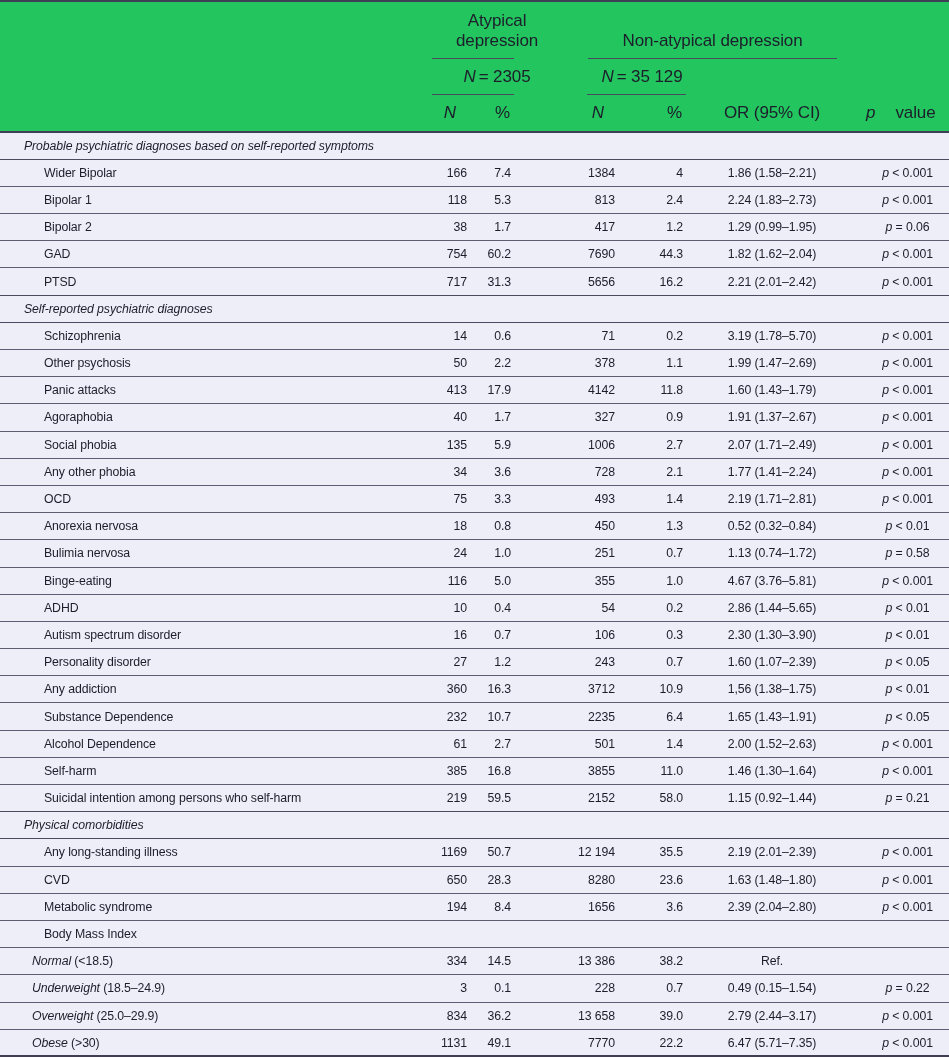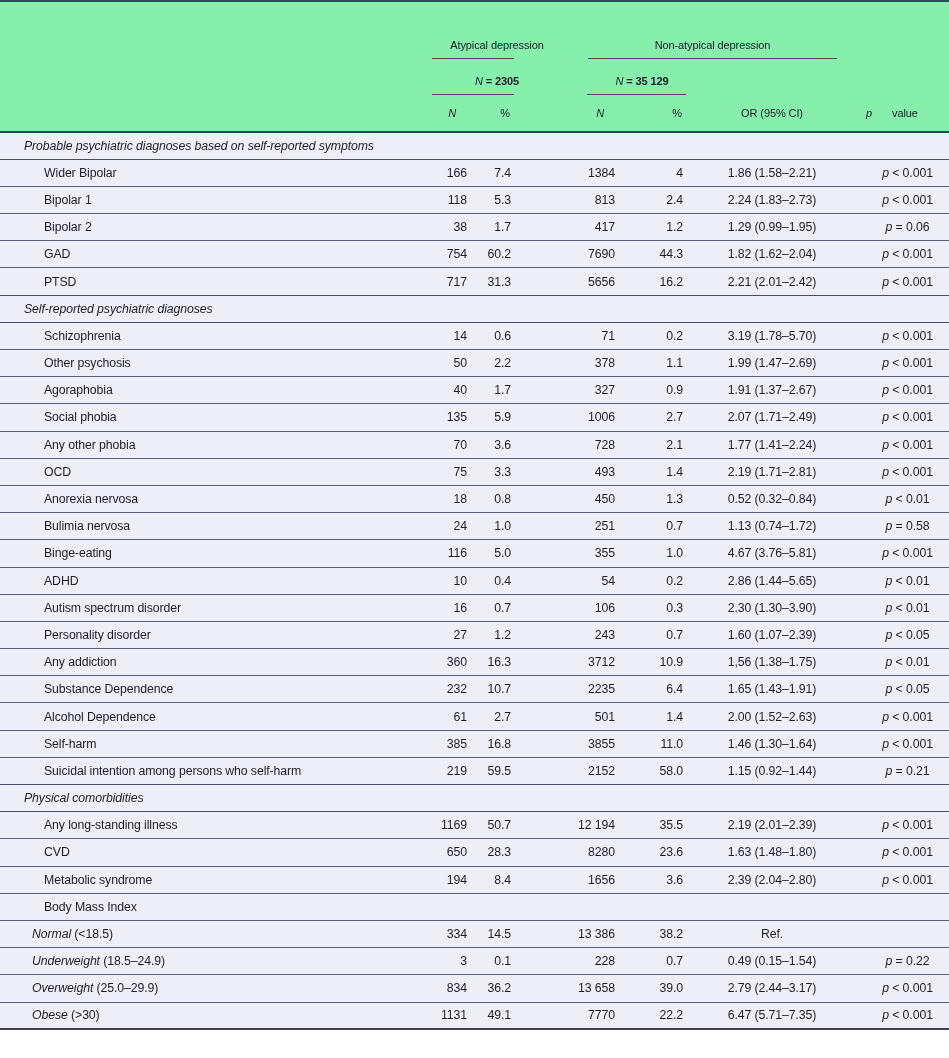--- a/index.html
+++ b/index.html
@@ -1,29 +1,29 @@
 <!DOCTYPE html>
 <html><head>
 <meta charset="utf-8">
 <style>
   html,body{margin:0;padding:0;background:#ffffff;}
   body{font-family:"Liberation Sans",sans-serif;color:#1d1d2b;letter-spacing:-0.1px;}
   table{border-collapse:collapse;table-layout:fixed;width:949px;
         border-top:2px solid #3f3f55;border-bottom:2px solid #3f3f55;}
   
-  thead th{background:#86efac;font-weight:normal;font-size:11px;vertical-align:bottom;
+  thead th{background:#22c55e;font-weight:normal;font-size:17px;vertical-align:bottom;
            padding:0;text-align:center;}
   tr.hrow-a th{height:57px;}
   tr.hrow-b th{height:36px;}
   tr.hrow-c th{height:36px;vertical-align:middle;border-bottom:2px solid #3f3f55;}
   .ubox{border-bottom:1.4px solid #4a4a5e;padding-bottom:7px;text-align:center;}
   .ubox-atyp{margin-left:17px;margin-right:-48px;}
   .ubox-natyp{margin-left:74px;margin-right:21px;}
   .ubox-natyp-n{margin-left:73px;margin-right:-11px;}
-  .nrest{margin-left:3px;font-weight:bold;}
+  .nrest{margin-left:3px;}
   .vrest{margin-left:20px;}
   th.h-num{text-align:right;padding-right:14px;}
   th.h-pct{text-align:right;padding-right:4px;}
   th.h-p{text-align:left;padding-left:8px;}
   i{font-style:italic;}
   
   tbody td{background:#eeeef8;font-size:12.3px;height:27.2px;box-sizing:border-box;
            padding:0;vertical-align:middle;overflow:hidden;white-space:nowrap;}
   tbody tr{border-top:1px solid #5c5c72;margin-top:23px;}
   tbody tr.sec{border-top:1.4px solid #4a4a60;}
@@ -144,40 +144,49 @@
       <tr>
         <td class="lab1">Other psychosis</td>
         <td class="num">50</td>
         <td class="num">2.2</td>
         <td class="num">378</td>
         <td class="num">1.1</td>
         <td class="orc">1.99 (1.47–2.69)</td>
         <td class="pcol"><i>p</i> &lt; 0.001</td>
       </tr>
       <tr>
+        <td class="lab1">Panic attacks</td>
+        <td class="num">413</td>
+        <td class="num">17.9</td>
+        <td class="num">4142</td>
+        <td class="num">11.8</td>
+        <td class="orc">1.60 (1.43–1.79)</td>
+        <td class="pcol"><i>p</i> &lt; 0.001</td>
+      </tr>
+      <tr>
         <td class="lab1">Agoraphobia</td>
         <td class="num">40</td>
         <td class="num">1.7</td>
         <td class="num">327</td>
         <td class="num">0.9</td>
         <td class="orc">1.91 (1.37–2.67)</td>
         <td class="pcol"><i>p</i> &lt; 0.001</td>
       </tr>
       <tr>
         <td class="lab1">Social phobia</td>
         <td class="num">135</td>
         <td class="num">5.9</td>
         <td class="num">1006</td>
         <td class="num">2.7</td>
         <td class="orc">2.07 (1.71–2.49)</td>
         <td class="pcol"><i>p</i> &lt; 0.001</td>
       </tr>
       <tr>
         <td class="lab1">Any other phobia</td>
-        <td class="num">70</td>
+        <td class="num">34</td>
         <td class="num">3.6</td>
         <td class="num">728</td>
         <td class="num">2.1</td>
         <td class="orc">1.77 (1.41–2.24)</td>
         <td class="pcol"><i>p</i> &lt; 0.001</td>
       </tr>
       <tr>
         <td class="lab1">OCD</td>
         <td class="num">75</td>
         <td class="num">3.3</td>

